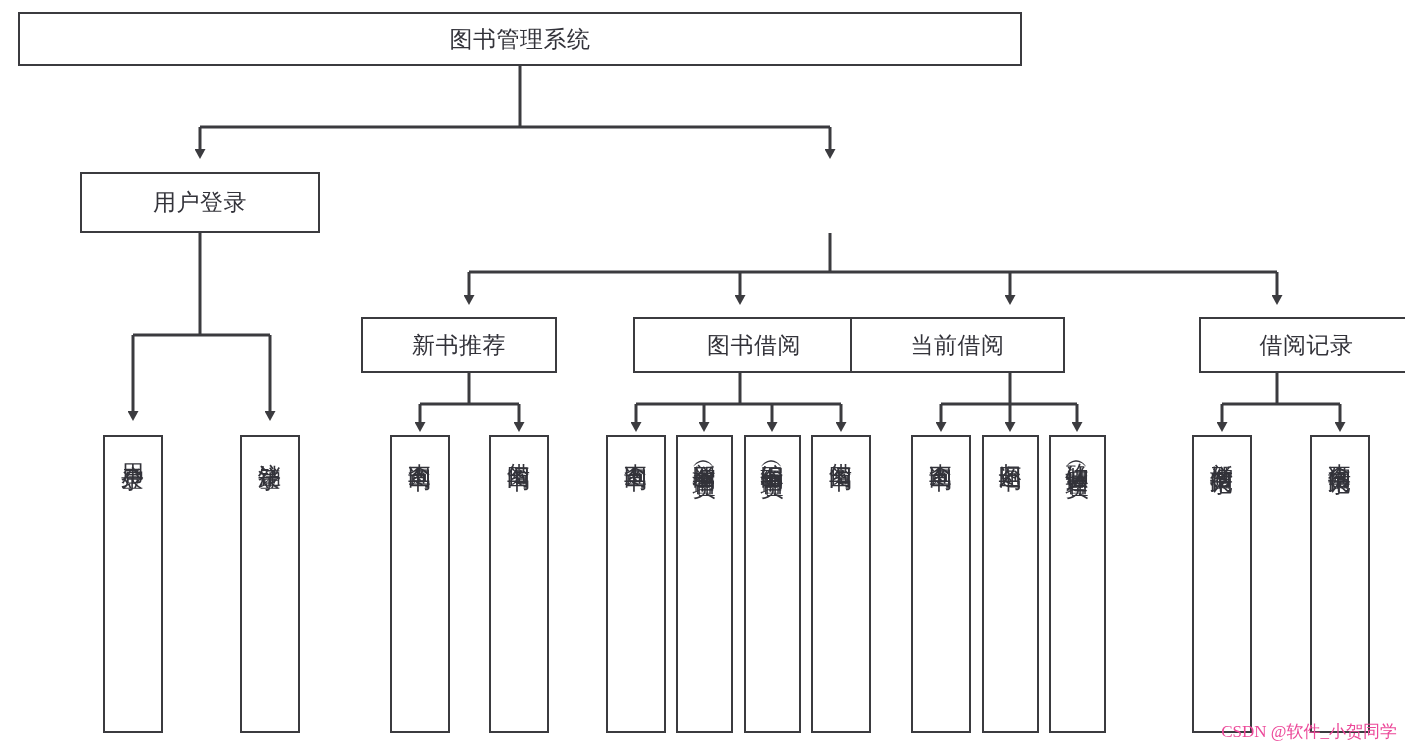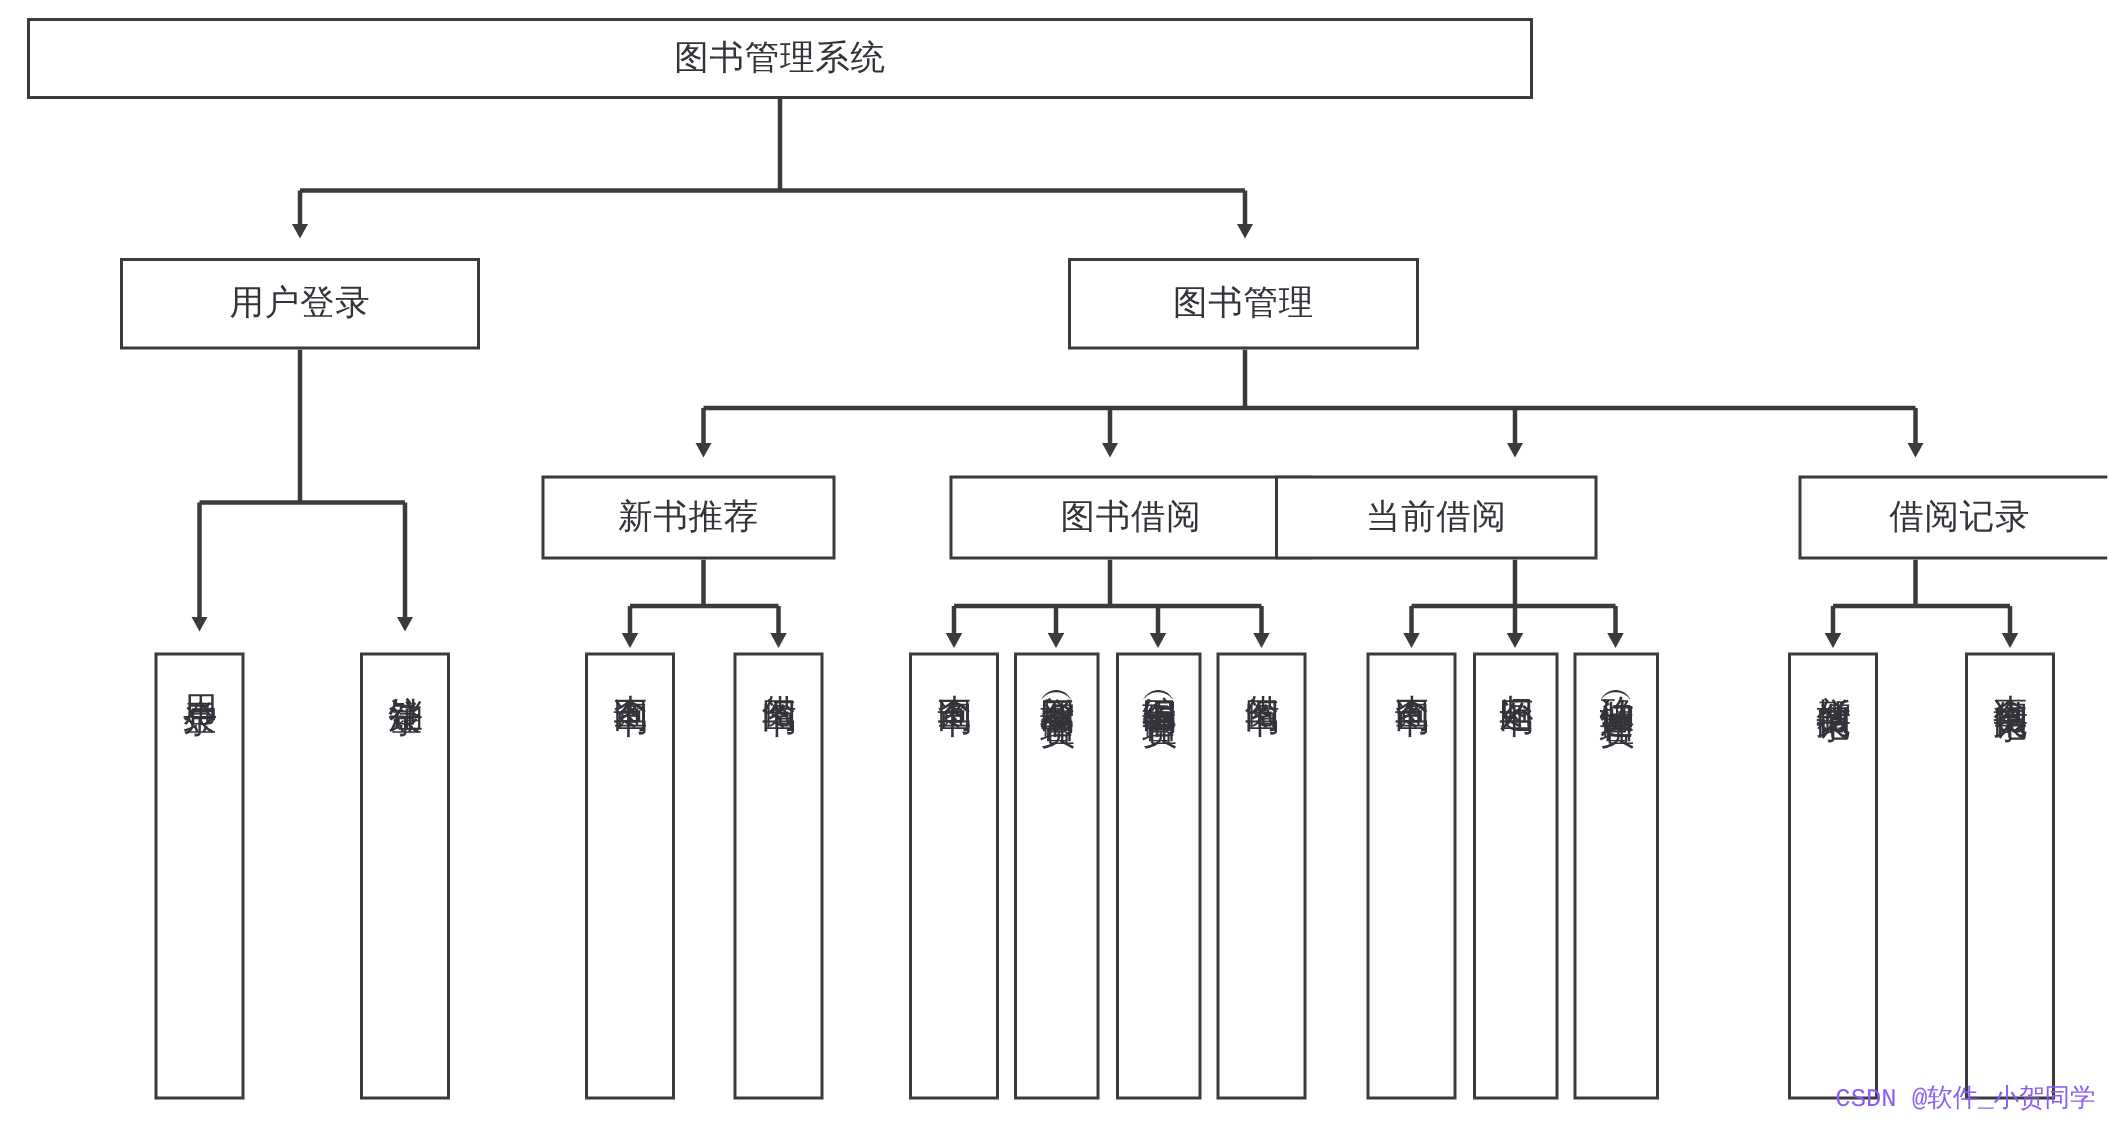--- a/index.html
+++ b/index.html
@@ -64,24 +64,24 @@
     line-height: 1.05;
     letter-spacing: 2px;
     white-space: normal;
     max-height: 100%;
   }
   #watermark {
     position: absolute;
     right: 8px;
     bottom: 4px;
     font-size: 17px;
-    color: #8b5cf6;
+    color: #ec4899;
     z-index: 5;
     white-space: nowrap;
-    font-family: Liberation Mono, monospace;
+    font-family: Liberation Serif, serif;
   }
 </style>
 </head>
 <body>
 
 <div id="diagram-root">
 
   <svg id="edge-layer" viewBox="0 0 1405 747" width="1405" height="747" aria-hidden="true">
     <defs>
       <marker id="arrow" markerWidth="10" markerHeight="11" refX="1" refY="5.5" orient="auto" markerUnits="userSpaceOnUse">
@@ -132,23 +132,20 @@
     </g>
   </svg>
 
   <div class="node root horiz" style="left:18px; top:12px; width:1004px; height:54px;">
     <span class="node-label">图书管理系统</span>
   </div>
 
   <div class="node horiz" style="left:80px; top:172px; width:240px; height:61px;">
     <span class="node-label">用户登录</span>
   </div>
-  <div class="node horiz" style="left:712px; top:172px; width:234px; height:61px;">
-    <span class="node-label">图书管理</span>
-  </div>
 
   <div class="node horiz" style="left:361px; top:317px; width:196px; height:56px;">
     <span class="node-label">新书推荐</span>
   </div>
   <div class="node horiz" style="left:633px; top:317px; width:242px; height:56px;">
     <span class="node-label">图书借阅</span>
   </div>
   <div class="node horiz" style="left:850px; top:317px; width:215px; height:56px;">
     <span class="node-label">当前借阅</span>
   </div>

